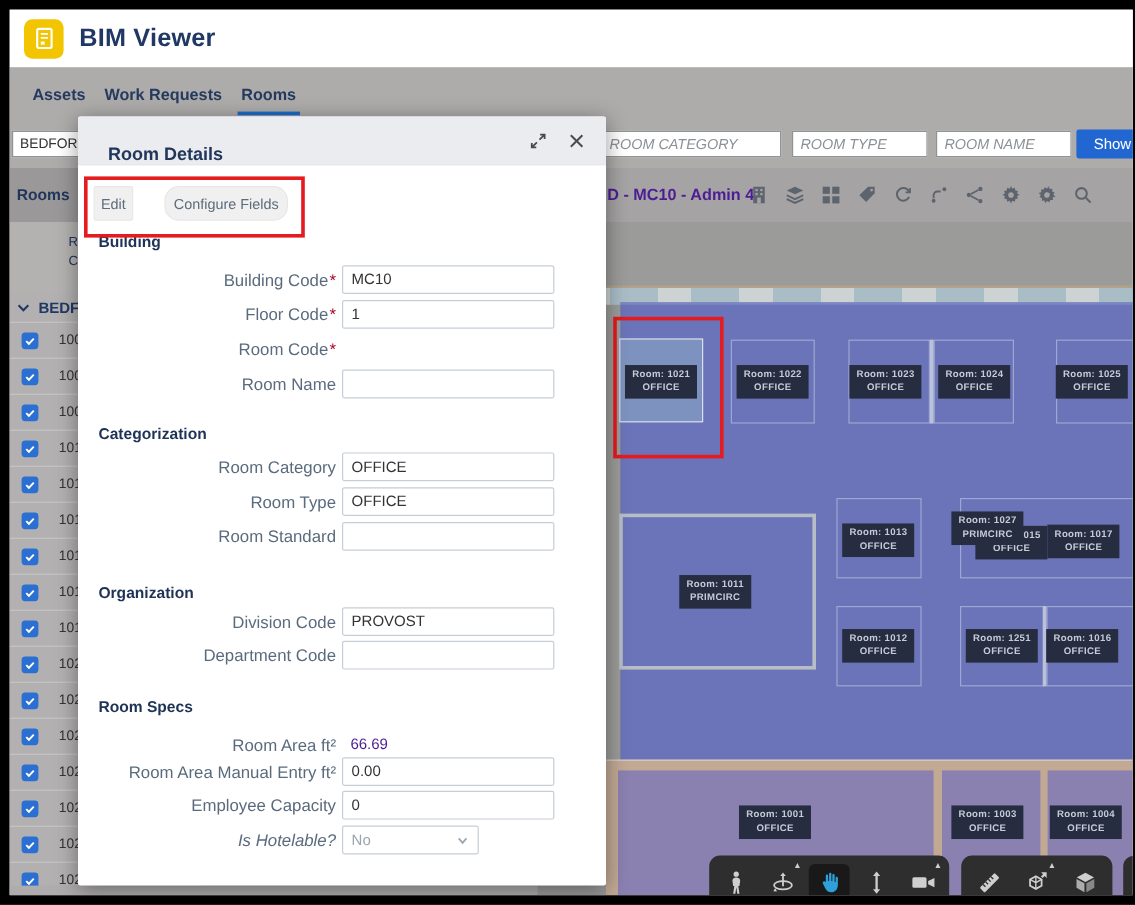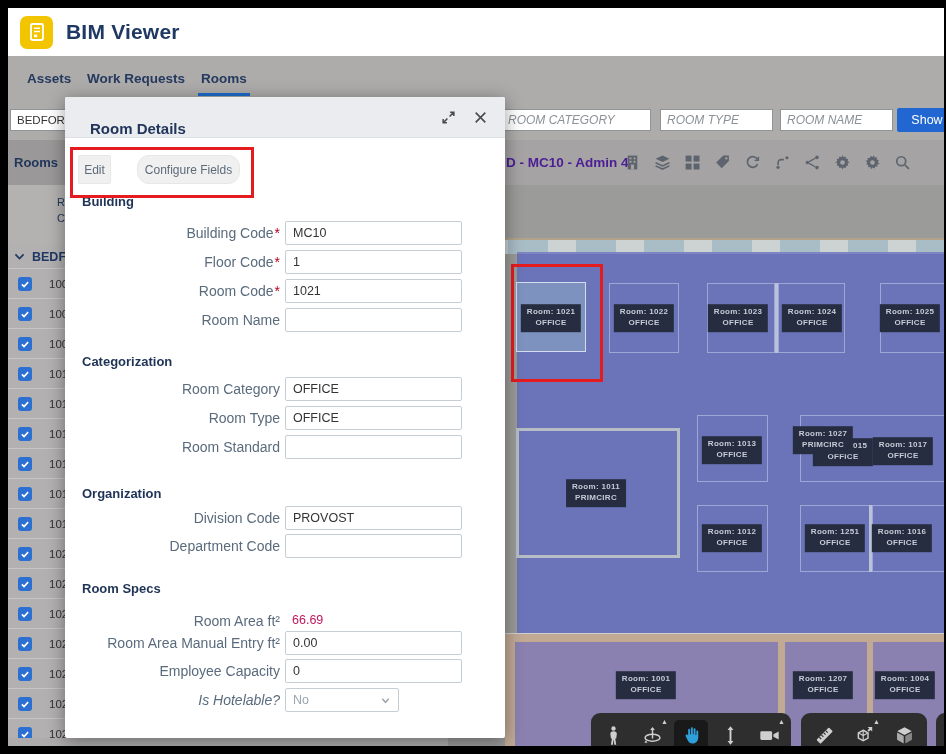--- a/index.html
+++ b/index.html
@@ -64,21 +64,21 @@
   .modal-header{height:40px;background:#eaecef;display:flex;align-items:center;border-bottom:1px solid #dcdfe3;border-radius:2px 2px 0 0;}
   .modal-title{color:#22365c;font-weight:bold;font-size:15px;margin-left:25px;flex:1;margin-top:23px;}
   .hicon{width:15px;height:15px;color:#4a4a4a;margin-right:17px;display:inline-flex;}
   .hicon svg{width:100%;height:100%;}
   .modal-body{position:relative;height:565px;}
   .btn{position:absolute;background:#f0f0f0;color:#5d6b7a;font-size:12px;height:29px;border-radius:2px;display:flex;align-items:center;justify-content:center;border:1px solid #e7e7e7;box-sizing:border-box;}
   .sec-heading{position:absolute;left:17px;color:#1e3356;font-weight:bold;font-size:13px;}
   .f-label{position:absolute;left:0;width:215px;text-align:right;font-size:14px;color:#5a6b7d;}
   .f-label .req{color:#b00020;margin-left:1px;}
   .m-input{position:absolute;left:220px;width:177px;height:24px;border:1px solid #c5ced6;border-radius:2px;font-size:12.5px;color:#333;padding:0 7px;box-sizing:border-box;font-family:"Liberation Sans",sans-serif;}
-  .m-static{position:absolute;left:227px;font-size:12.5px;color:#be185d;}
+  .m-static{position:absolute;left:227px;font-size:12.5px;color:#4c1d95;}
   .m-select{position:absolute;left:220px;width:114px;height:24px;border:1px solid #c5ced6;border-radius:2px;font-size:12.5px;color:#9aa5ad;display:flex;align-items:center;padding:0 7px;box-sizing:border-box;justify-content:space-between;background:#fff;}
   .m-select .icon{width:11px;height:11px;display:inline-flex;}
   .modal-footer{position:absolute;left:0;right:0;bottom:0;height:35px;border-top:1px solid #e3e3e3;background:#fff;}
   .close-btn{position:absolute;right:20px;top:6px;width:44px;height:22px;background:#f2f2f2;border:1px solid #e6e6e6;border-radius:2px;color:#55606b;font-size:12px;display:flex;align-items:center;justify-content:center;box-sizing:border-box;}
   .bottom-strip{position:absolute;left:0;top:730px;width:497px;height:8px;background:#aeacac;z-index:9;}
   .strip-dark{position:absolute;left:440px;top:730px;width:57px;height:8px;background:#9a9a9a;z-index:9;}
 </style>
 </head>
 <body>
 
@@ -410,21 +410,21 @@
         </div>
         <div class="rlabel" style="left: 734px; top: 353px;">
           <div>Room: 1016</div>
           <div>OFFICE</div>
         </div>
         <div class="rlabel" style="left: 478px; top: 500px;">
           <div>Room: 1001</div>
           <div>OFFICE</div>
         </div>
         <div class="rlabel" style="left: 655px; top: 500px;">
-          <div>Room: 1207</div>
+          <div>Room: 1003</div>
           <div>OFFICE</div>
         </div>
         <div class="rlabel" style="left: 737px; top: 500px;">
           <div>Room: 1004</div>
           <div>OFFICE</div>
         </div>
       </div>
     <div class="red-annot" style="left:343px;top:79px;width:86px;height:112px;"></div>
     <div id="tool-groups">
         <div class="tool-group" style="left: 423px; width: 200px;">
@@ -507,21 +507,20 @@
     <div class="modal-body" id="modal-body">
       <div class="red-annot" style="left:5px;top:9px;width:178px;height:45px;"></div>
     <div class="btn" style="left: 13px; width: 33px; top: 17px;">Edit</div>
         <div class="btn" style="left: 72px; width: 103px; top: 17px; border-radius: 12px;">Configure Fields</div>
         <div class="sec-heading" style="top: 56px;">Building</div>
         <div class="f-label" style="top: 87px;"><span>Building Code</span><span class="req">*</span></div>
         <input class="m-input" value="MC10" style="top: 83px;">
         <div class="f-label" style="top: 116px;"><span>Floor Code</span><span class="req">*</span></div>
         <input class="m-input" value="1" style="top: 112px;">
         <div class="f-label" style="top: 145px;"><span>Room Code</span><span class="req">*</span></div>
-        <input class="m-input" value="1021" style="top: 141px;">
         <div class="f-label" style="top: 174px;"><span>Room Name</span></div>
         <input class="m-input" style="top: 170px;">
         <div class="sec-heading" style="top: 216px;">Categorization</div>
         <div class="f-label" style="top: 243px;"><span>Room Category</span></div>
         <input class="m-input" value="OFFICE" style="top: 239px;">
         <div class="f-label" style="top: 272px;"><span>Room Type</span></div>
         <input class="m-input" value="OFFICE" style="top: 268px;">
         <div class="f-label" style="top: 301px;"><span>Room Standard</span></div>
         <input class="m-input" style="top: 297px;">
         <div class="sec-heading" style="top: 348px;">Organization</div>

